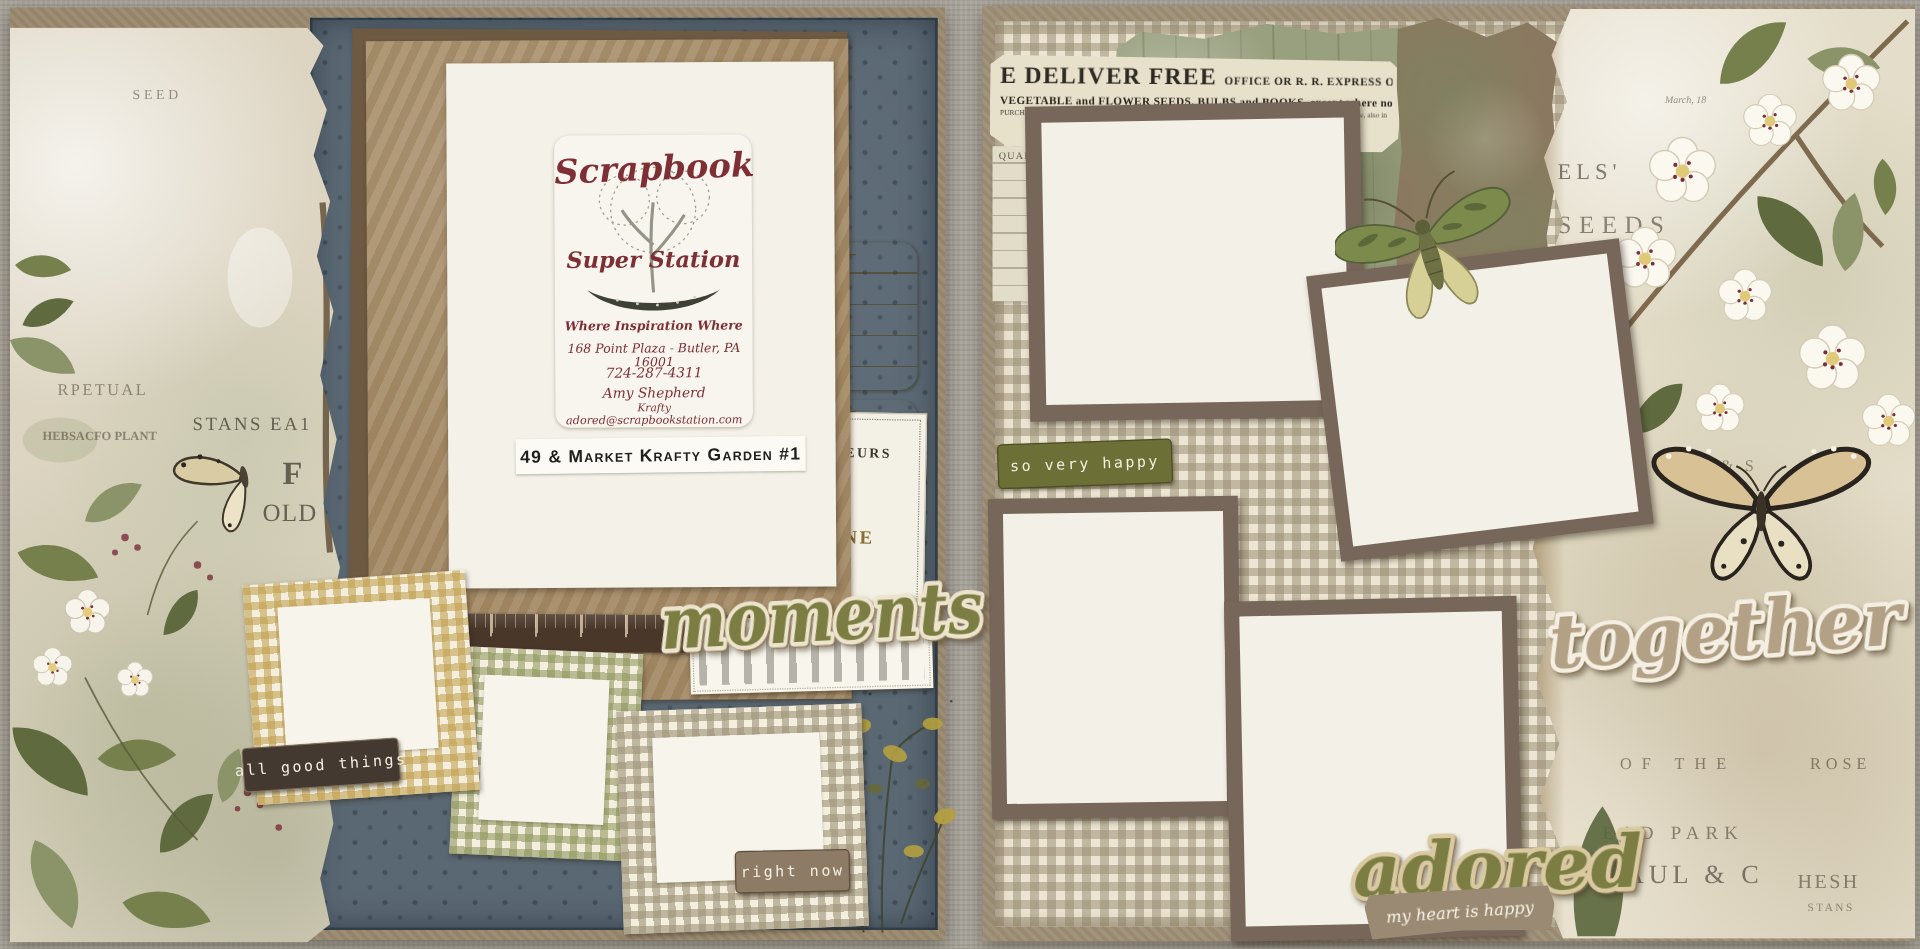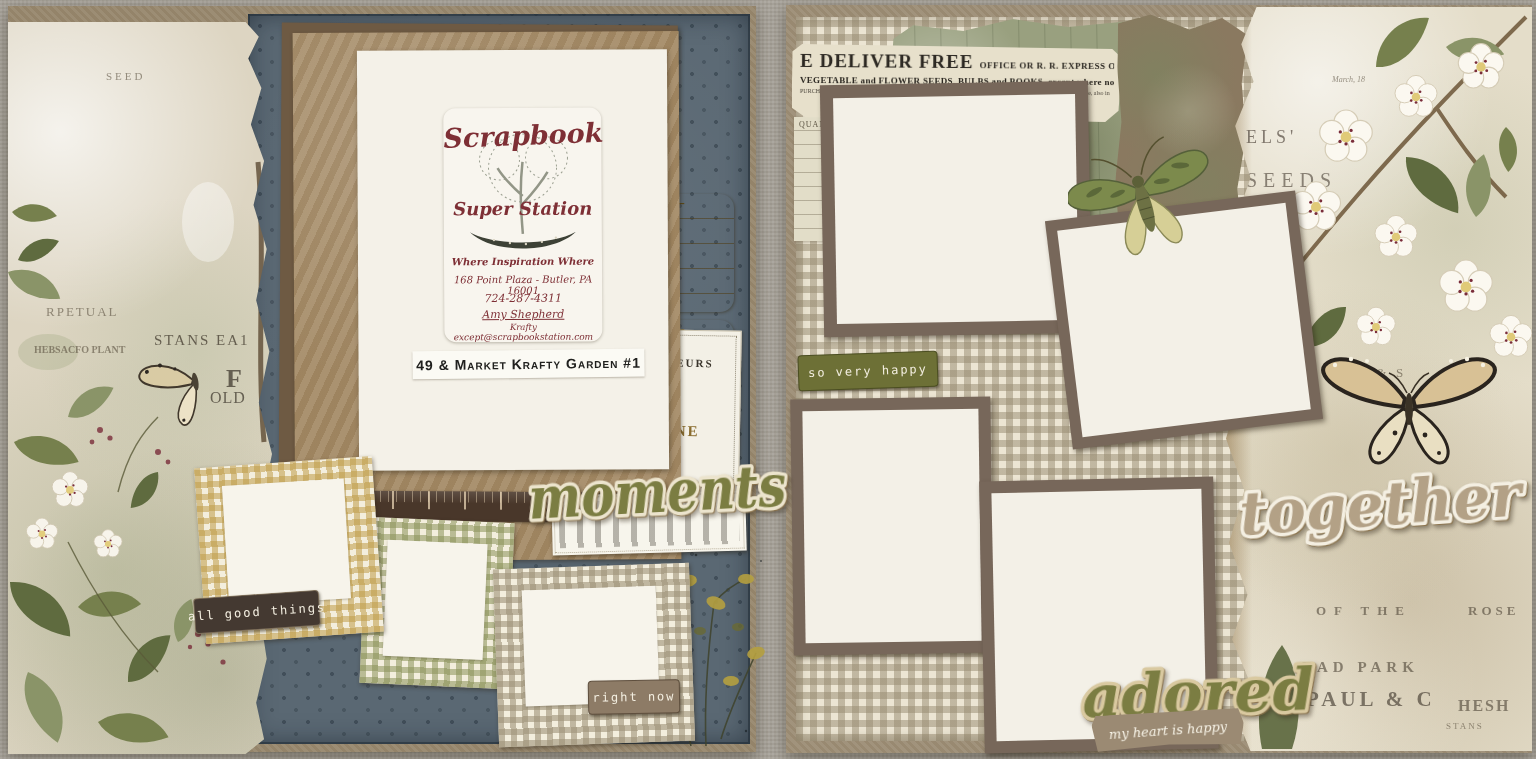--- a/index.html
+++ b/index.html
@@ -93,21 +93,21 @@
   .tagOlive{background:#6d7036;border:1px solid #4b4e21;}
   .stripL{left:0;top:16px;width:264px;height:732px;background:#ddd5c2;
     background-image:
       radial-gradient(circle at 20% 15%, rgba(255,255,255,.7), transparent 30%),
       radial-gradient(circle at 70% 45%, rgba(185,190,160,.5), transparent 35%),
       radial-gradient(circle at 40% 75%, rgba(150,160,120,.35), transparent 40%),
       radial-gradient(circle at 80% 90%, rgba(120,130,95,.3), transparent 35%);
     clip-path:polygon(0 0, 90% 0, 95% 2%, 91% 5%, 96% 9%, 92% 14%, 97% 19%, 93% 25%, 98% 31%, 94% 38%, 99% 45%, 95% 52%, 100% 59%, 96% 66%, 99% 73%, 95% 80%, 98% 87%, 94% 93%, 97% 98%, 90% 100%, 0 100%);
     filter:drop-shadow(2px 1px 2px rgba(70,55,35,.5));}
   .frag{position:absolute;font-family:"Liberation Serif", serif;color:rgba(88,78,62,.6);white-space:nowrap;}
-  .stencil{font-family:"Liberation Serif", serif;color:rgba(62,52,40,.55);font-weight:bold;white-space:nowrap;position:absolute;margin-left:20px;}
+  .stencil{font-family:"Liberation Serif", serif;color:rgba(62,52,40,.55);font-weight:normal;white-space:nowrap;position:absolute;}
   
   .wordart{overflow:visible;}
   .script{font-family:"DejaVu Serif", serif;font-style:italic;font-weight:bold;paint-order:stroke;stroke-linejoin:round;}
   .waOlive{fill:#7b7d42;stroke:#ece4cd;stroke-width:7px;}
   .waTan{fill:#b3a186;stroke:#f4efe2;stroke-width:7px;}
   .waOliveKraft{fill:#7b7d42;stroke:#d9c9a0;stroke-width:7px;}
   .waShadow{filter:drop-shadow(1px 1px 0 rgba(140,115,75,.85)) drop-shadow(2px 3px 2px rgba(55,45,28,.45));}
   
   .pageR{left:786px;top:5px;width:746px;height:748px;background:#9c8d75;
     background-image:repeating-linear-gradient(45deg, rgba(255,255,255,.05) 0 3px, rgba(90,70,40,.05) 3px 6px);}
@@ -208,23 +208,23 @@
               <circle cx="72" cy="128" r="1.2"></circle>
               <circle cx="88" cy="126" r="1.2"></circle>
               <circle cx="102" cy="122" r="1.2"></circle>
             </g>
         </svg>
         <div class="hand cardTitle1" style="z-index:1;">Scrapbook</div>
         <div class="hand cardTitle2" style="z-index:1;">Super Station</div>
         <div class="hand cardTag" style="z-index:1;">Where Inspiration Where</div>
         <div class="hand cardAddr" style="z-index:1;">168 Point Plaza - Butler, PA  16001</div>
         <div class="hand cardPhone" style="z-index:1;">724-287-4311</div>
-        <div class="hand cardName" style="z-index:1;text-decoration:underline;">Amy Shepherd</div>
+        <div class="hand cardName" style="z-index:1;">Amy Shepherd</div>
         <div class="hand cardOwner" style="z-index:1;">Krafty</div>
-        <div class="hand cardEmail" style="z-index:1;">except@scrapbookstation.com</div>
+        <div class="hand cardEmail" style="z-index:1;">adored@scrapbookstation.com</div>
       </div>
       <div class="abs kitLabel">49 &amp; Market Krafty Garden #1</div>
     </div>
 
     <div class="abs ruler" style="z-index:4;"></div>
 
     <svg class="abs" style="left:588px;top:535px;z-index:4;" width="178" height="212" viewBox="0 0 178 212">
       <g stroke="#3f432c" stroke-width="1.6" fill="none" opacity=".85">
         <path d="M95,205 C85,160 72,110 60,58"></path>
           <path d="M110,205 C108,160 112,110 118,62"></path>
@@ -271,21 +271,21 @@
     <div class="abs gsq gingham gTaupe" style="left:488px;top:560px;width:196px;height:178px;transform:rotate(-2deg);z-index:6;">
       <div class="gsq-in" style="left:28px;top:22px;width:134px;height:116px;"></div>
     </div>
 
     <div class="abs stripL" style="z-index:5;">
       <span class="frag" style="left:98px;top:48px;font-size:11px;letter-spacing:3px;">SEED</span>
       <span class="frag" style="left:38px;top:282px;font-size:13px;letter-spacing:2px;">RPETUAL</span>
       <span class="frag" style="left:26px;top:322px;font-size:10px;font-weight:bold;">HEBSACFO PLANT</span>
       <span class="frag" style="left:146px;top:310px;font-size:15px;letter-spacing:2px;color:rgba(66,58,46,.75);">STANS EA1</span>
       <span class="frag" style="left:218px;top:342px;font-size:26px;font-weight:bold;color:rgba(55,48,38,.7);">F</span>
-      <span class="frag" style="left:202px;top:367px;font-size:16px;letter-spacing:1px;color:rgba(55,48,38,.7);">OLD</span>
+      <span class="frag" style="left:202px;top:378px;font-size:20px;letter-spacing:1px;color:rgba(55,48,38,.7);">OLD</span>
       <svg width="264" height="732" viewBox="0 0 264 732">
         <defs>
           <path id="lf" d="M0,0 C10,-16 30,-20 44,-10 C30,4 12,8 0,0 Z"></path>
           <g id="bl">
             <g fill="#f7f4eb" stroke="#cfc6b0" stroke-width=".8">
               <circle cx="0" cy="-9" r="7"></circle>
                 <circle cx="8.6" cy="-2.8" r="7"></circle>
                 <circle cx="5.3" cy="7.3" r="7"></circle>
               <circle cx="-5.3" cy="7.3" r="7"></circle>
                 <circle cx="-8.6" cy="-2.8" r="7"></circle>

